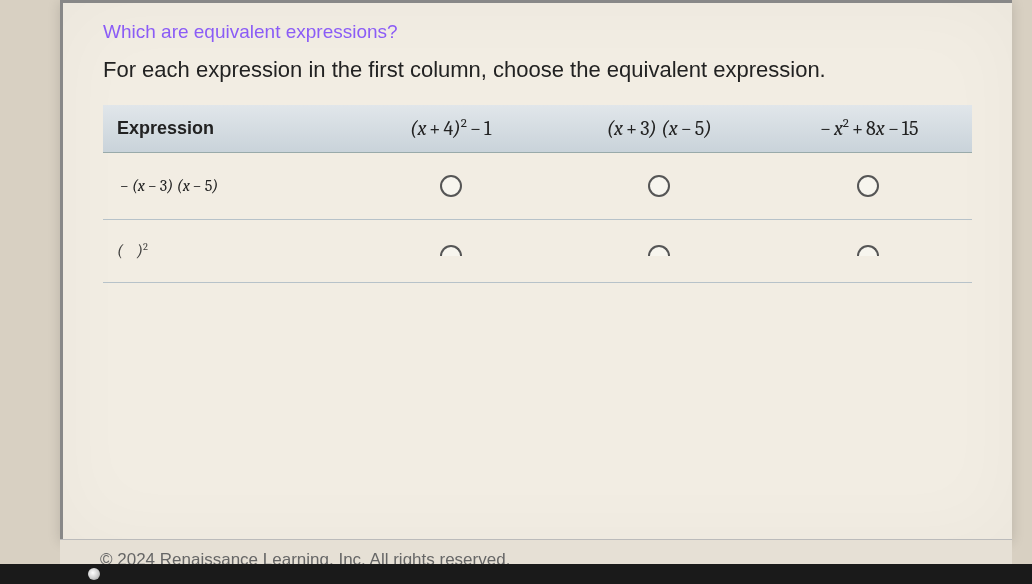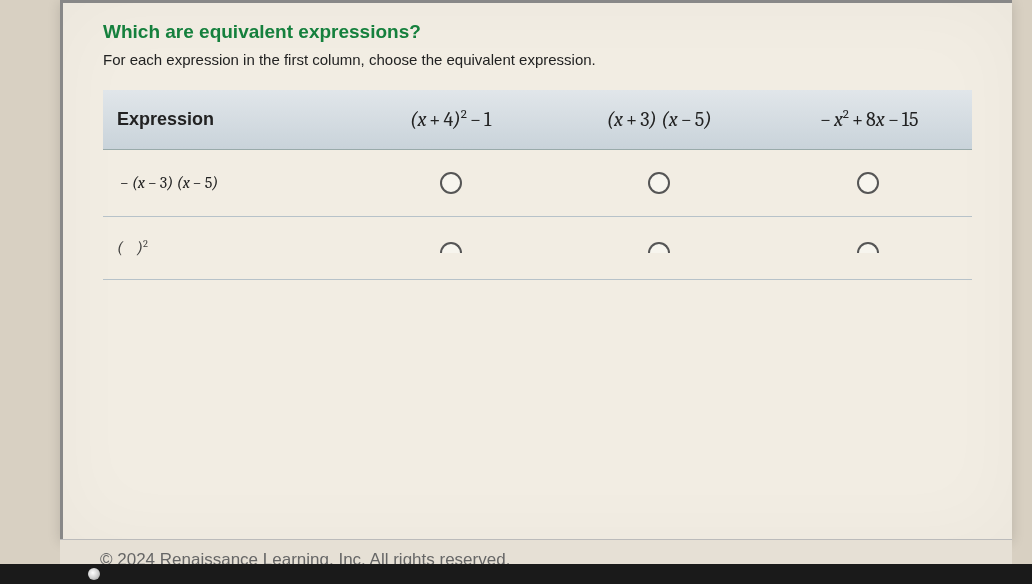--- a/index.html
+++ b/index.html
@@ -20,42 +20,42 @@
       border-left: 3px solid #888;
       border-top: 3px solid #888;
       margin: 0 20px 0 60px;
       padding: 18px 40px 0 40px;
       height: 540px;
       box-shadow: 0 2px 12px rgba(0,0,0,.15), inset 0 0 80px rgba(0,0,0,.03);
       position: relative;
     }
     .q-title {
       font-size: 19px;
-      color: #15803d;
-      margin-bottom: 8px;
-      font-weight: 700;
+      color: #8b5cf6;
+      margin-bottom: 14px;
+      font-weight: 400;
     }
     .q-instruction {
-      font-size: 15px;
+      font-size: 22px;
       color: #222;
       margin-bottom: 22px;
       font-weight: 400;
     }
     table.matrix {
       width: 100%;
       border-collapse: collapse;
       table-layout: fixed;
     }
     table.matrix thead tr {
       background: linear-gradient(#e1e6ea, #c9d3da);
       border-bottom: 1px solid #9aa;
     }
     table.matrix th {
       text-align: left;
-      padding: 18px 14px;
+      padding: 12px 14px;
       font-weight: 700;
       font-size: 18px;
       color: #222;
     }
     table.matrix th.col-head {
       text-align: center;
       font-weight: 400;
       font-family: Cambria, Georgia, 'Times New Roman', serif;
       font-size: 20px;
       white-space: nowrap;

